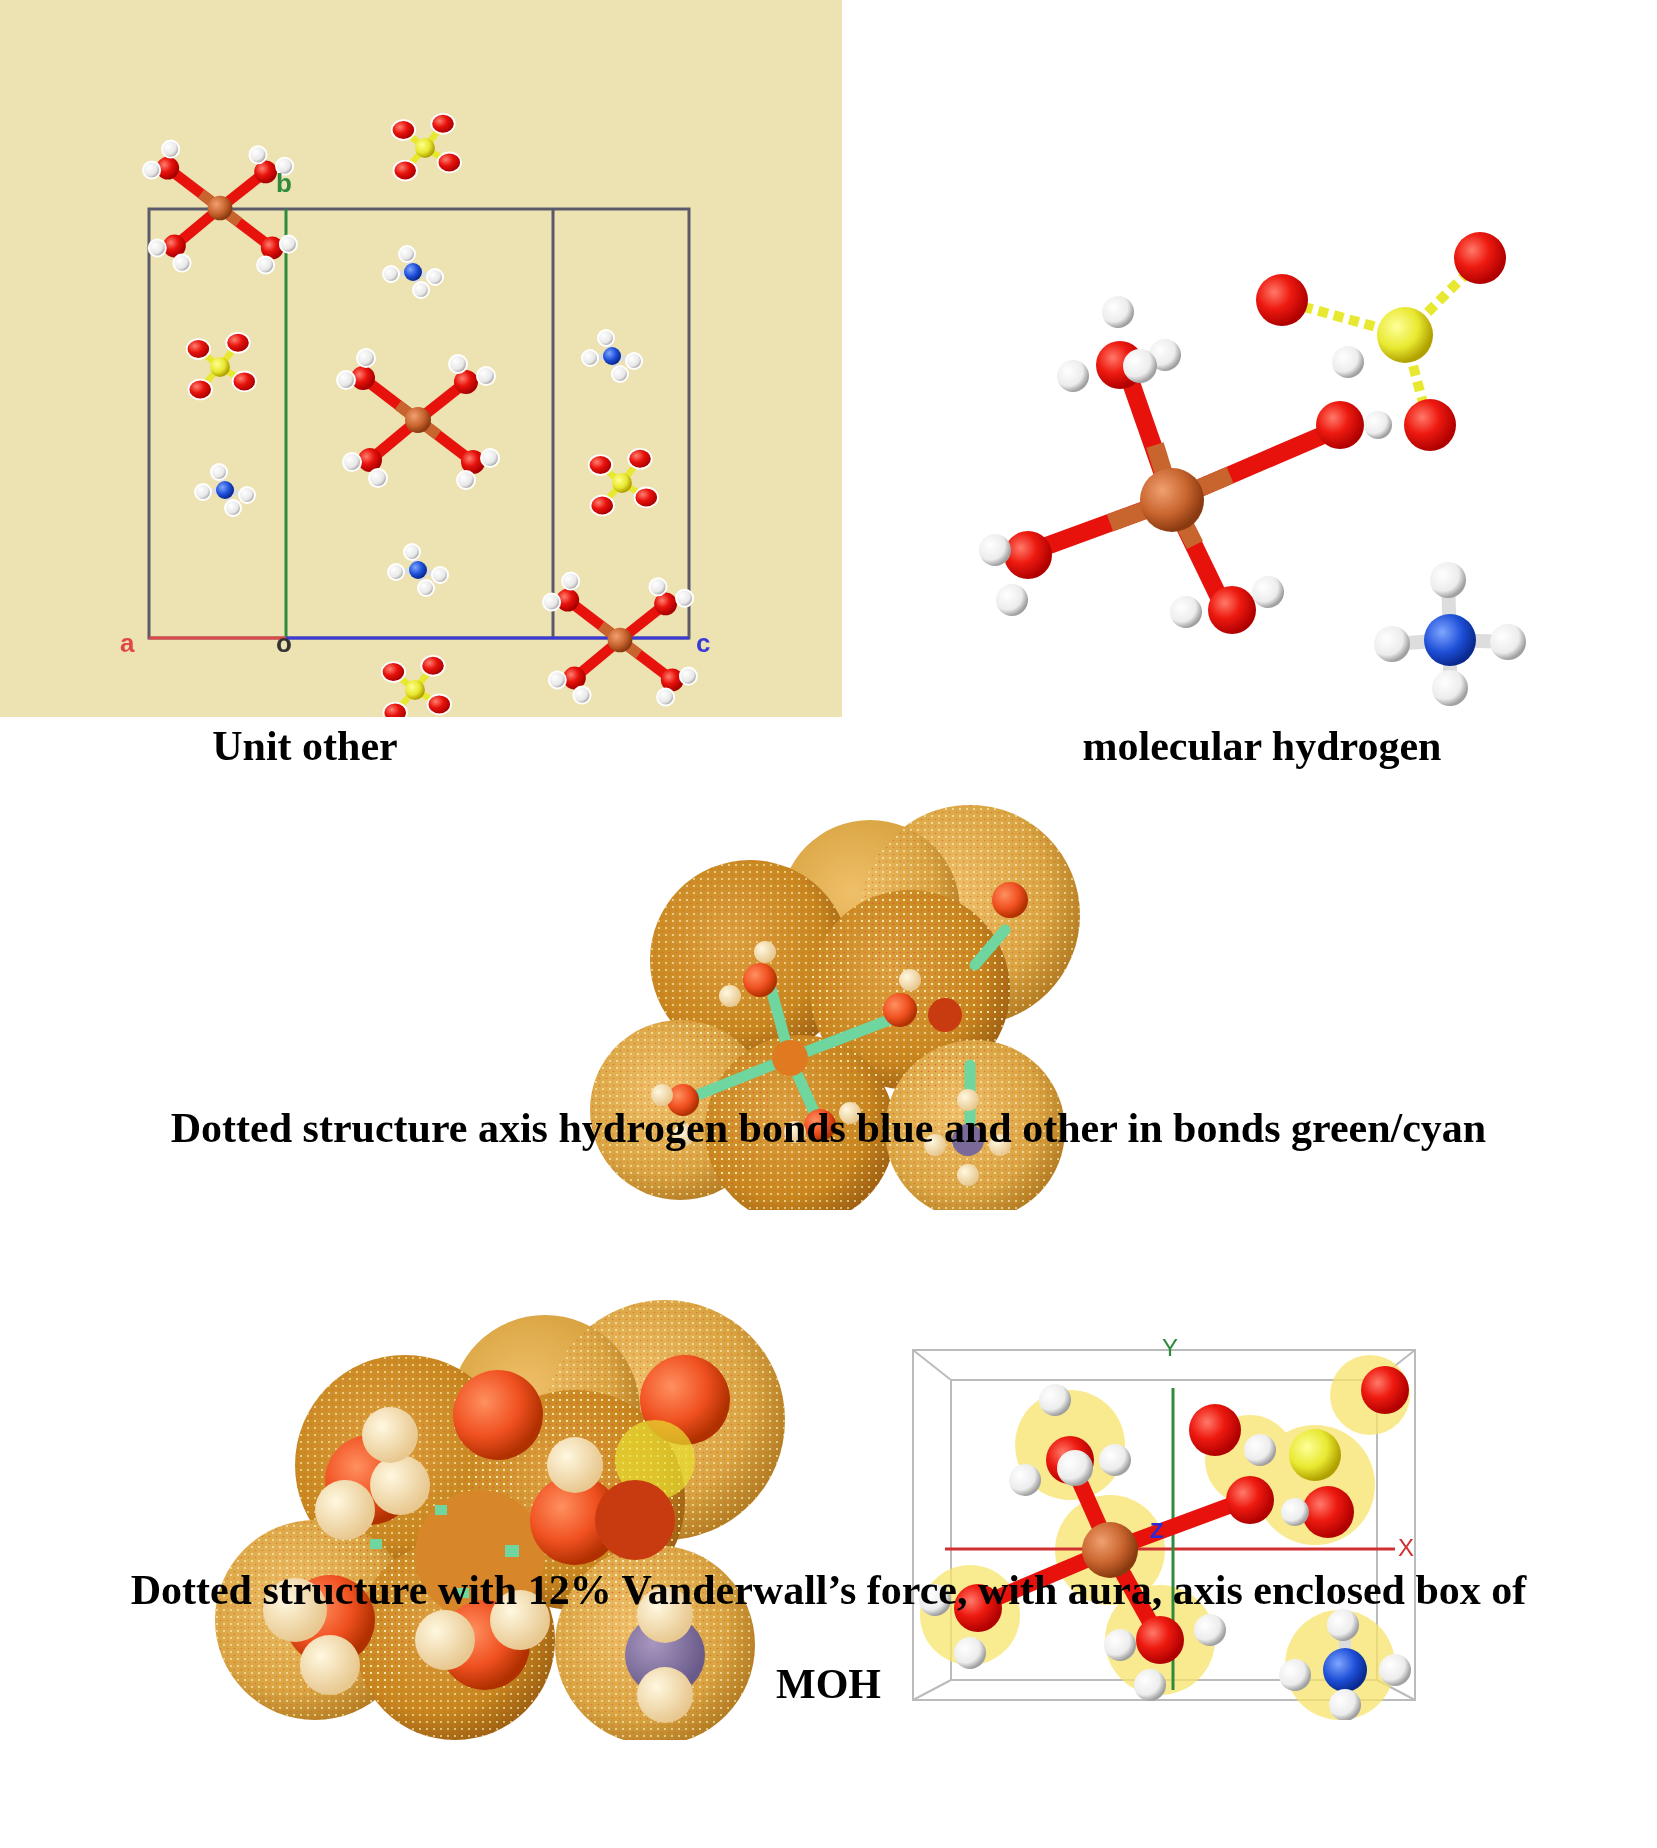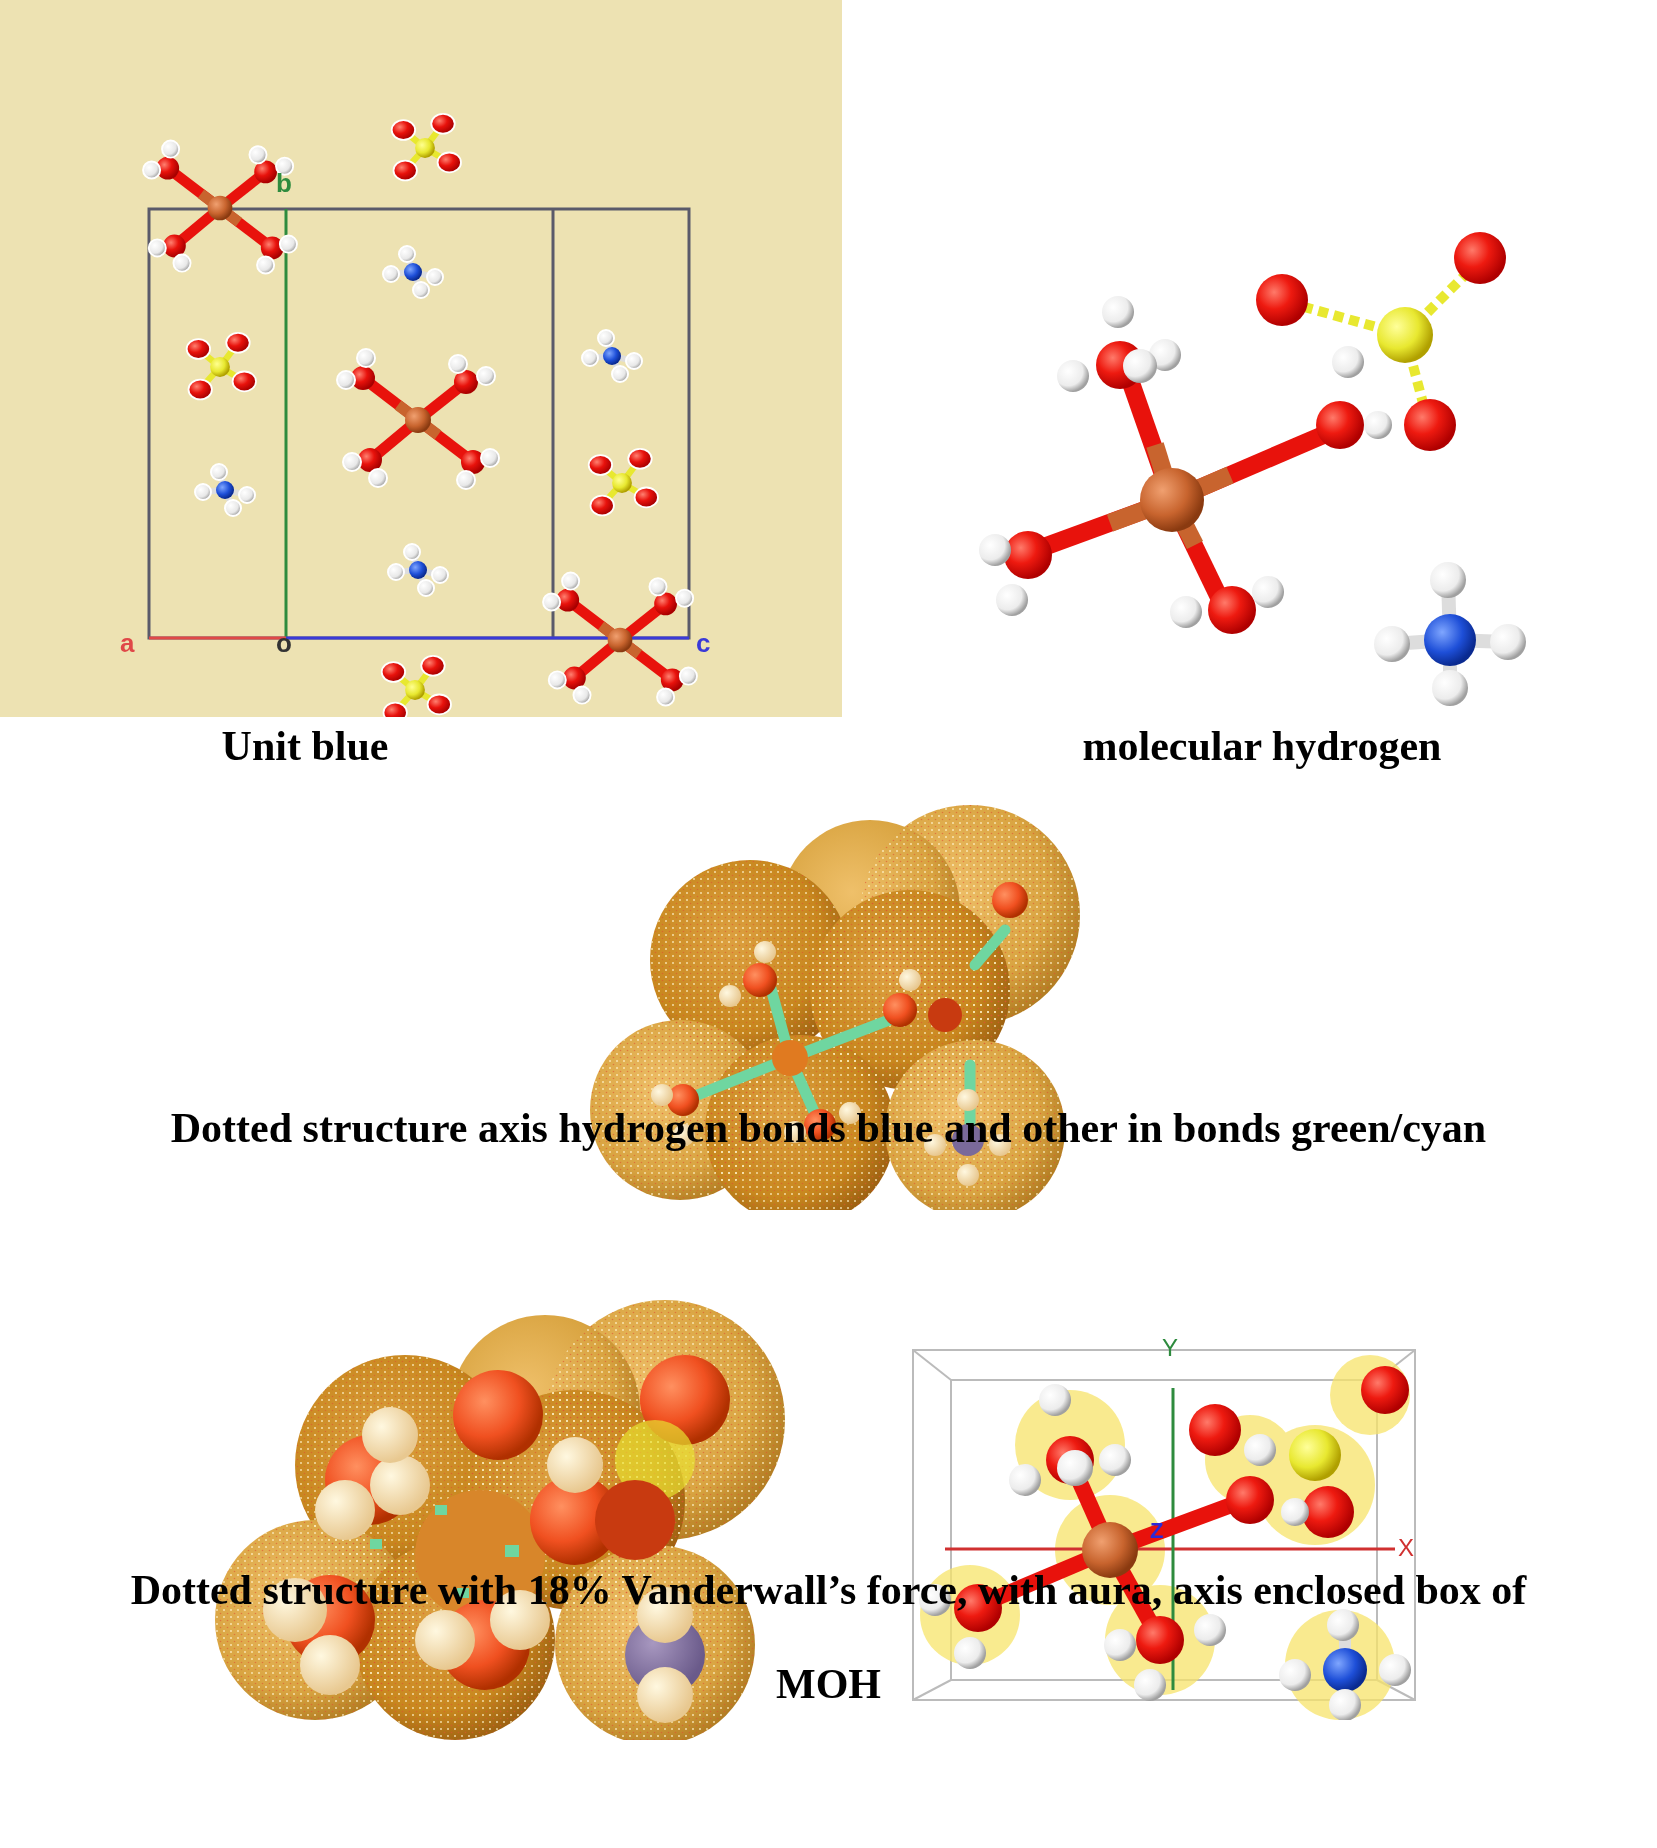--- a/index.html
+++ b/index.html
@@ -102,21 +102,21 @@
     <use href="#ammonium" transform="translate(413,272)"></use>
     <use href="#ammonium" transform="translate(612,356)"></use>
     <use href="#ammonium" transform="translate(225,490)"></use>
     <use href="#ammonium" transform="translate(418,570)"></use>
   </svg>
   <span class="abs" style="left:276px;top:168px;font:bold 26px 'Liberation Sans',sans-serif;color:#2E8B3E;">b</span>
   <span class="abs" style="left:120px;top:628px;font:bold 26px 'Liberation Sans',sans-serif;color:#E04848;">a</span>
   <span class="abs" style="left:276px;top:628px;font:bold 26px 'Liberation Sans',sans-serif;color:#333333;">o</span>
   <span class="abs" style="left:696px;top:628px;font:bold 26px 'Liberation Sans',sans-serif;color:#3A3AD8;">c</span>
 </div>
-<div class="caption" style="left:155px;top:722px;width:300px;font-size:42px;">Unit blue</div>
+<div class="caption" style="left:155px;top:722px;width:300px;font-size:42px;">Unit other</div>
 
 <div class="panel" style="left:940px;top:200px;width:600px;height:440px;">
   <svg width="600" height="440" viewBox="0 0 600 440">
     <defs>
       <radialGradient id="mO" cx="35%" cy="35%" r="65%">
           <stop offset="0" stop-color="#ff7a6a"></stop>
           <stop offset="0.5" stop-color="#ee1a10"></stop>
           <stop offset="1" stop-color="#b00000"></stop>
         </radialGradient>
       <radialGradient id="mH" cx="35%" cy="35%" r="65%">
@@ -433,14 +433,14 @@
     <circle cx="485" cy="330" r="16" fill="url(#xH)"></circle>
     <circle cx="435" cy="330" r="22" fill="url(#xN)"></circle>
     <circle cx="435" cy="365" r="16" fill="url(#xH)"></circle>
     <circle cx="200" cy="210" r="28" fill="url(#xM)"></circle>
   </svg>
   <span class="abs" style="left:252px;top:-6px;font:24px 'Liberation Sans',sans-serif;color:#2E8B3E;">Y</span>
   <span class="abs" style="left:488px;top:194px;font:24px 'Liberation Sans',sans-serif;color:#D03030;">X</span>
   <span class="abs" style="left:240px;top:178px;font:bold 22px 'Liberation Sans',sans-serif;color:#2A2AD8;">Z</span>
 </div>
 
-<div class="caption" style="left:0;top:1566px;width:1657px;font-size:42px;">Dotted structure with 18% Vanderwall’s force, with aura, axis enclosed box of</div>
+<div class="caption" style="left:0;top:1566px;width:1657px;font-size:42px;">Dotted structure with 12% Vanderwall’s force, with aura, axis enclosed box of</div>
 <div class="caption" style="left:0;top:1614px;width:1657px;font-size:42px;margin-top:46px;">MOH</div>
 
 </body></html>

